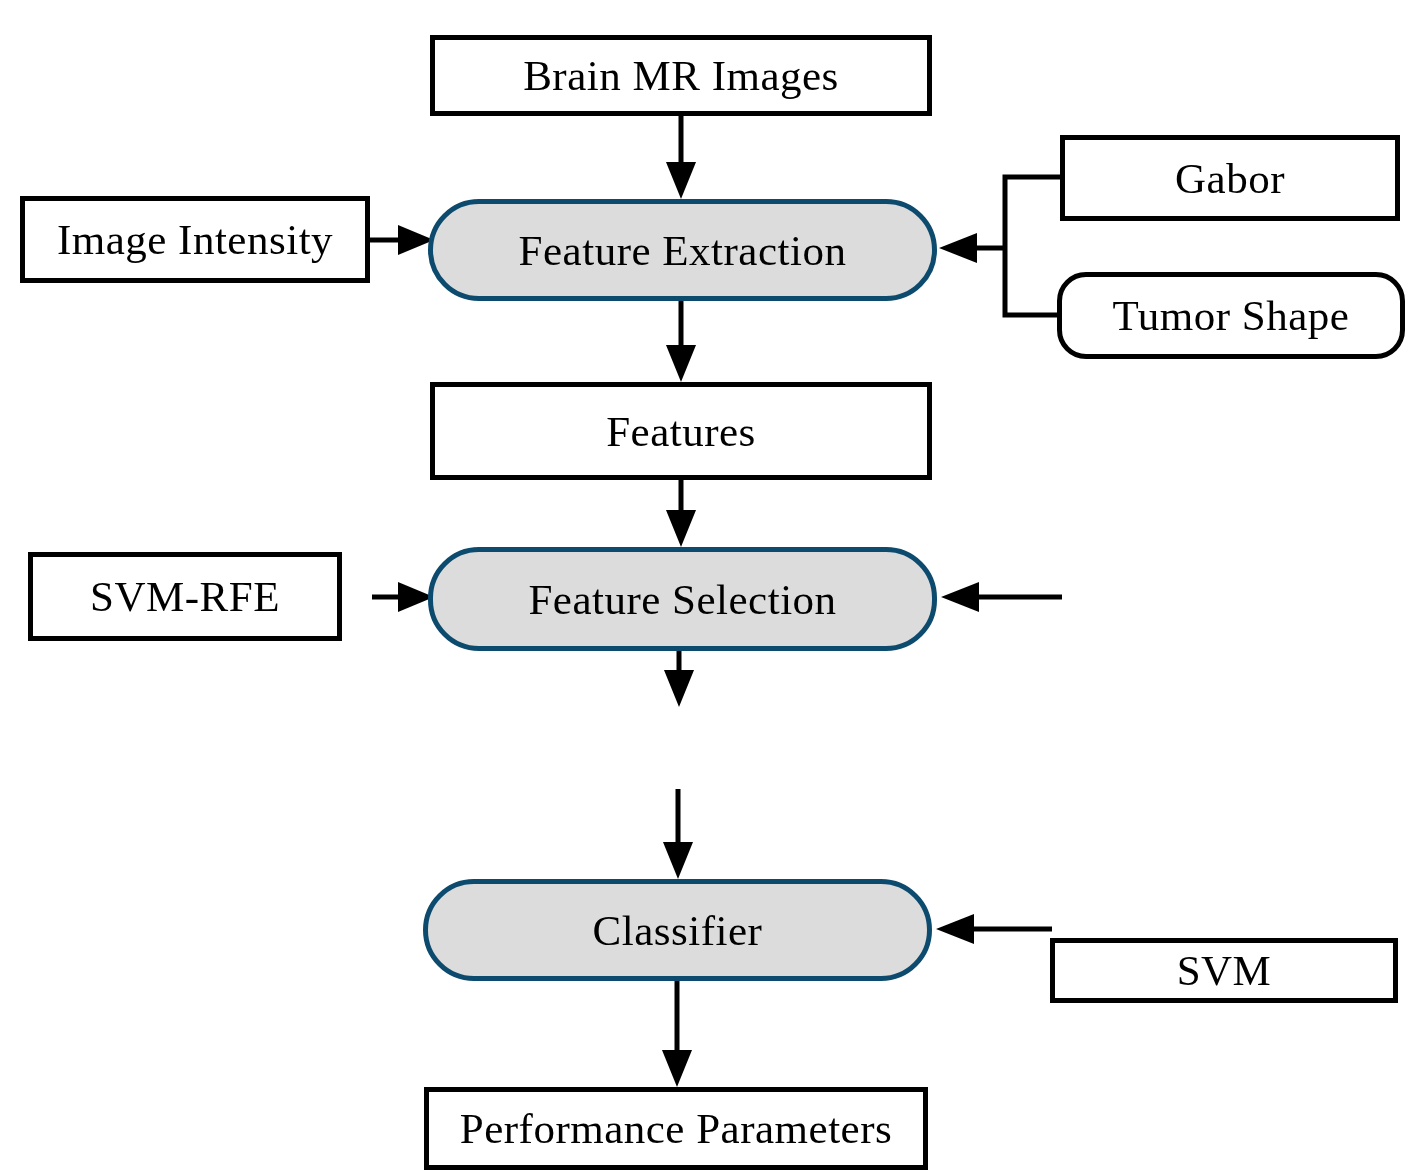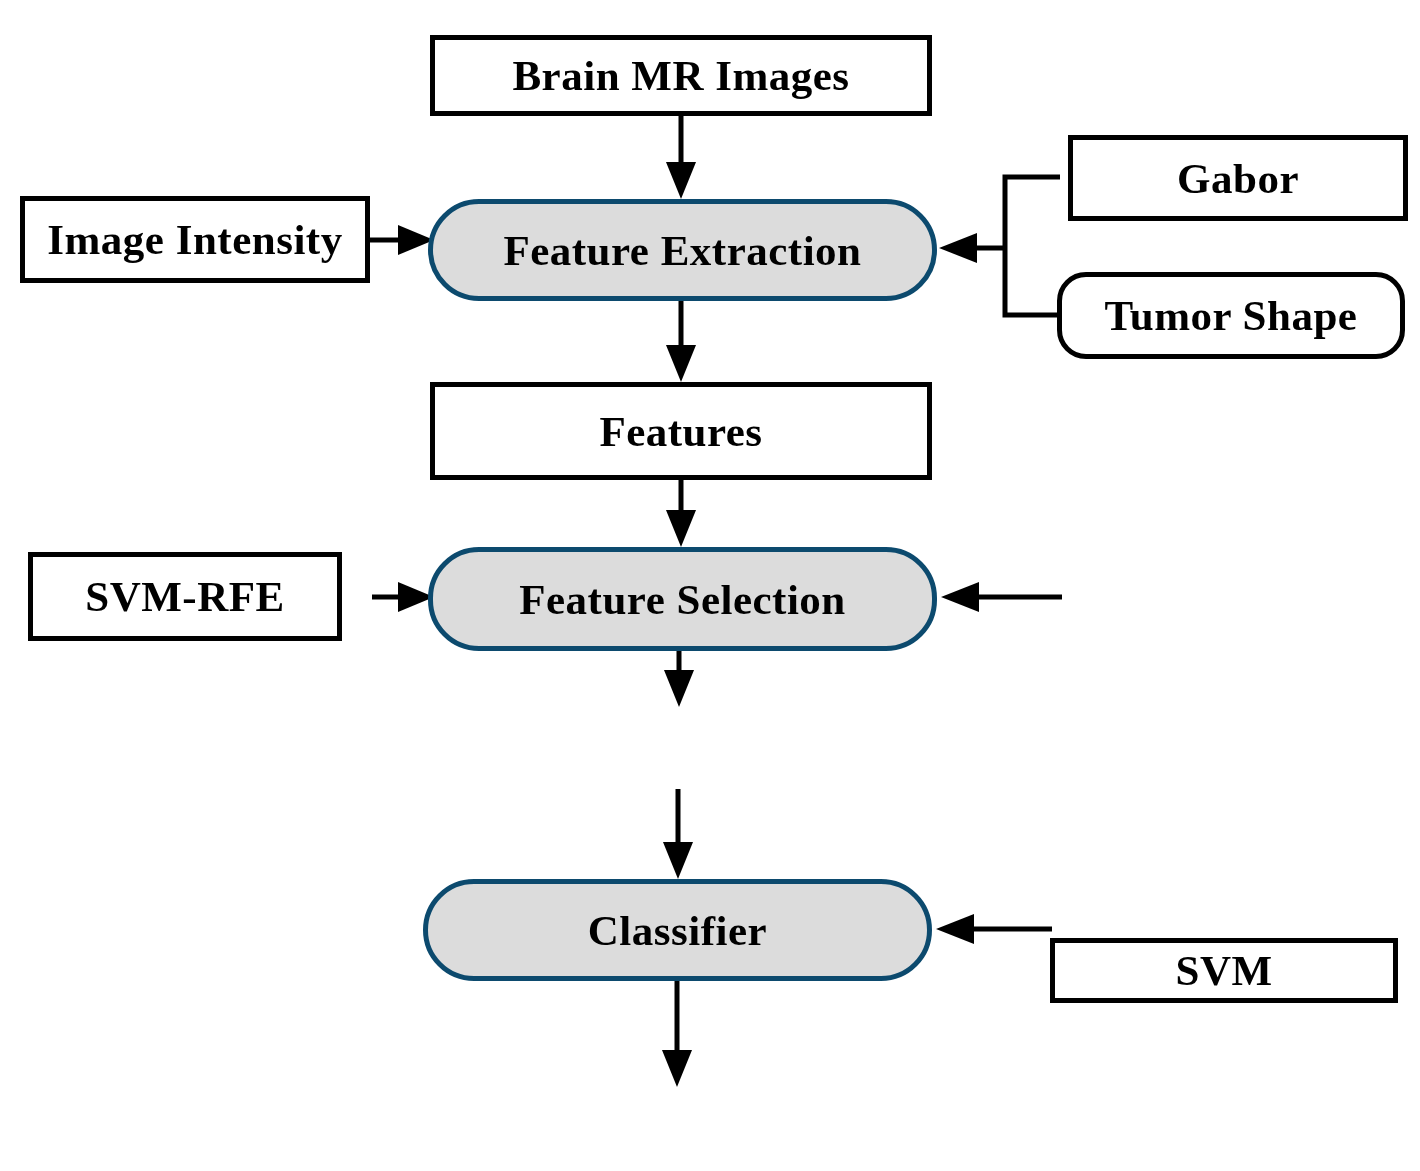--- a/index.html
+++ b/index.html
@@ -15,21 +15,21 @@
     font-family: "Liberation Serif", serif;
     overflow: hidden;
   }
   .node {
     position: absolute;
     box-sizing: border-box;
     display: flex;
     align-items: center;
     justify-content: center;
     text-align: right;
-    font-weight: bold;
+    font-weight: normal;
     font-size: 43px;
     color: #000000;
     line-height: 1;
     letter-spacing: 0.5px;
   }
   .box {
     background: #ffffff;
     border: 5px solid #000000;
   }
   .stadium {
@@ -125,30 +125,31 @@
       <polygon points="662,1050 692,1050 677,1087"></polygon>
     </g>
   </svg>
 
   <div class="node box" style="left:430px; top:35px; width:502px; height:81px;">Brain MR Images</div>
 
   <div class="node box" style="left:20px; top:196px; width:350px; height:87px;">Image Intensity</div>
 
   <div class="node stadium" style="left:428px; top:199px; width:509px; height:102px;">Feature Extraction</div>
 
-  <div class="node box" style="left:1060px; top:135px; width:340px; height:86px;margin-left:8px;">Gabor</div>
+  <div class="node box" style="left:1060px; top:135px; width:340px; height:86px;">Gabor</div>
 
   <div class="node box" style="left:1057px; top:272px; width:348px; height:87px;border-radius:29px;">Tumor Shape</div>
 
   <div class="node box" style="left:430px; top:382px; width:502px; height:98px;">Features</div>
 
   <div class="node box" style="left:28px; top:552px; width:314px; height:89px;">SVM-RFE</div>
 
   <div class="node stadium" style="left:428px; top:547px; width:509px; height:104px;">Feature Selection</div>
 
 
 
   <div class="node stadium" style="left:423px; top:879px; width:509px; height:102px;">Classifier</div>
 
   <div class="node box" style="left:1050px; top:938px; width:348px; height:65px;">SVM</div>
 
+  <div class="node box" style="left:424px; top:1087px; width:504px; height:83px;">Performance Parameters</div>
 
 </div>
 
 </body></html>

